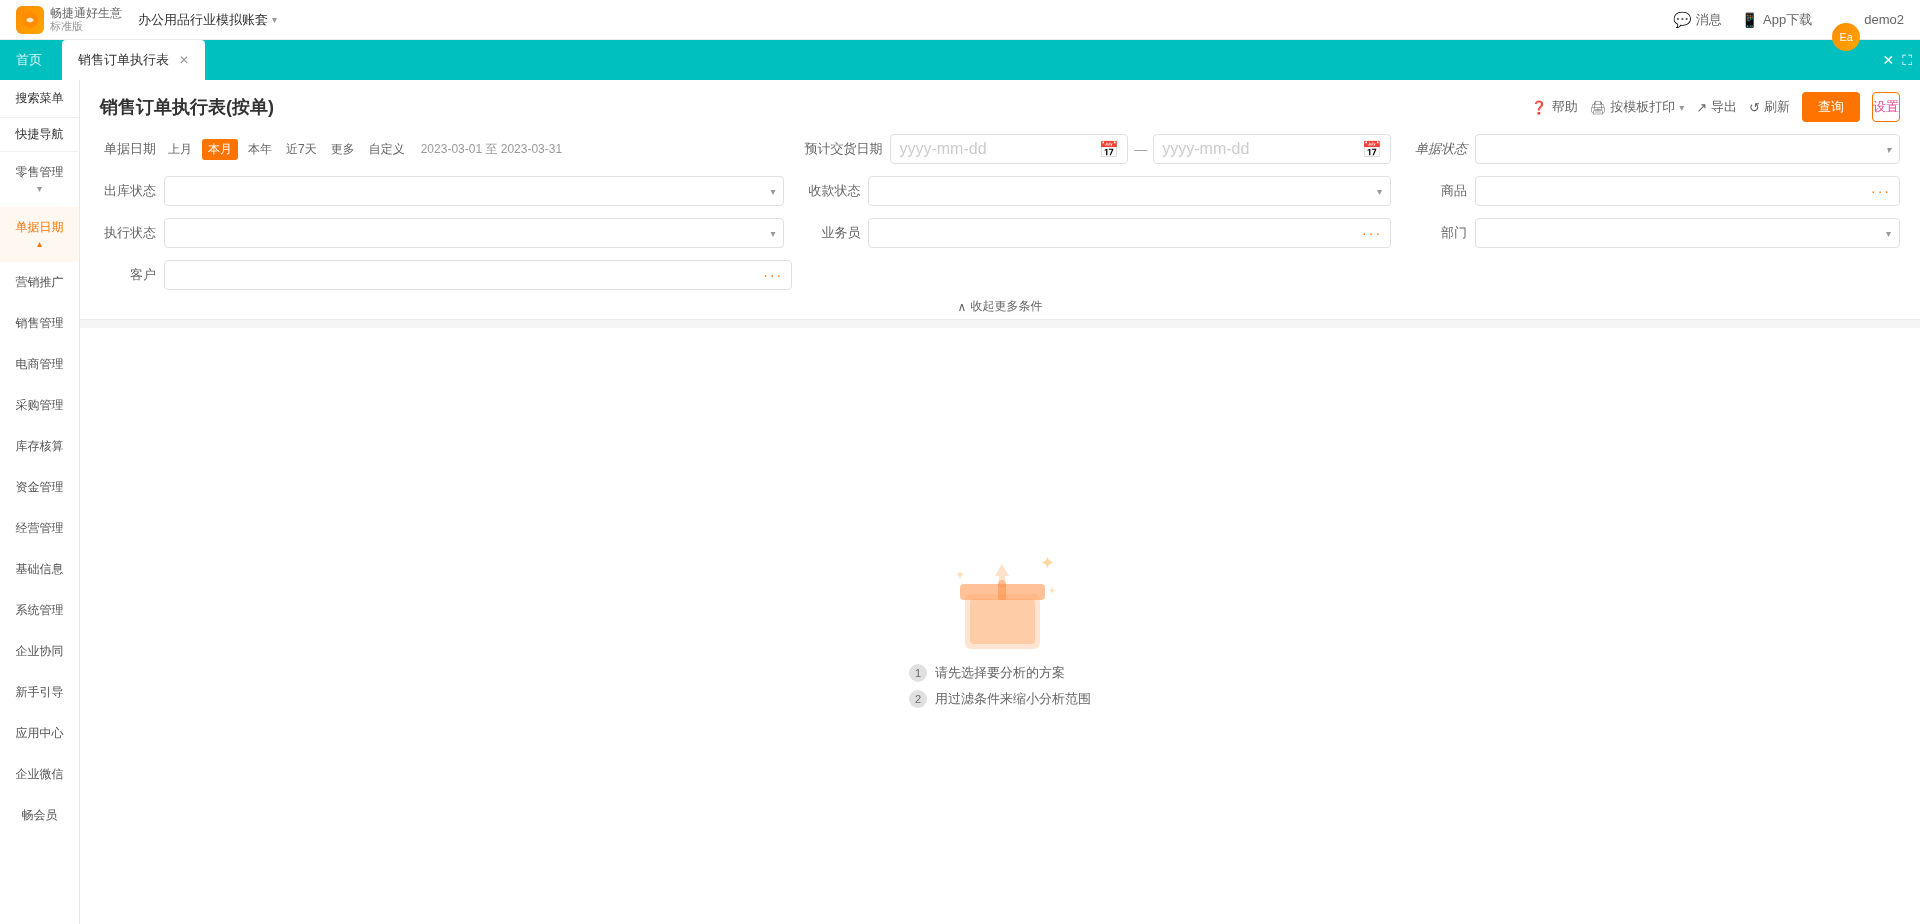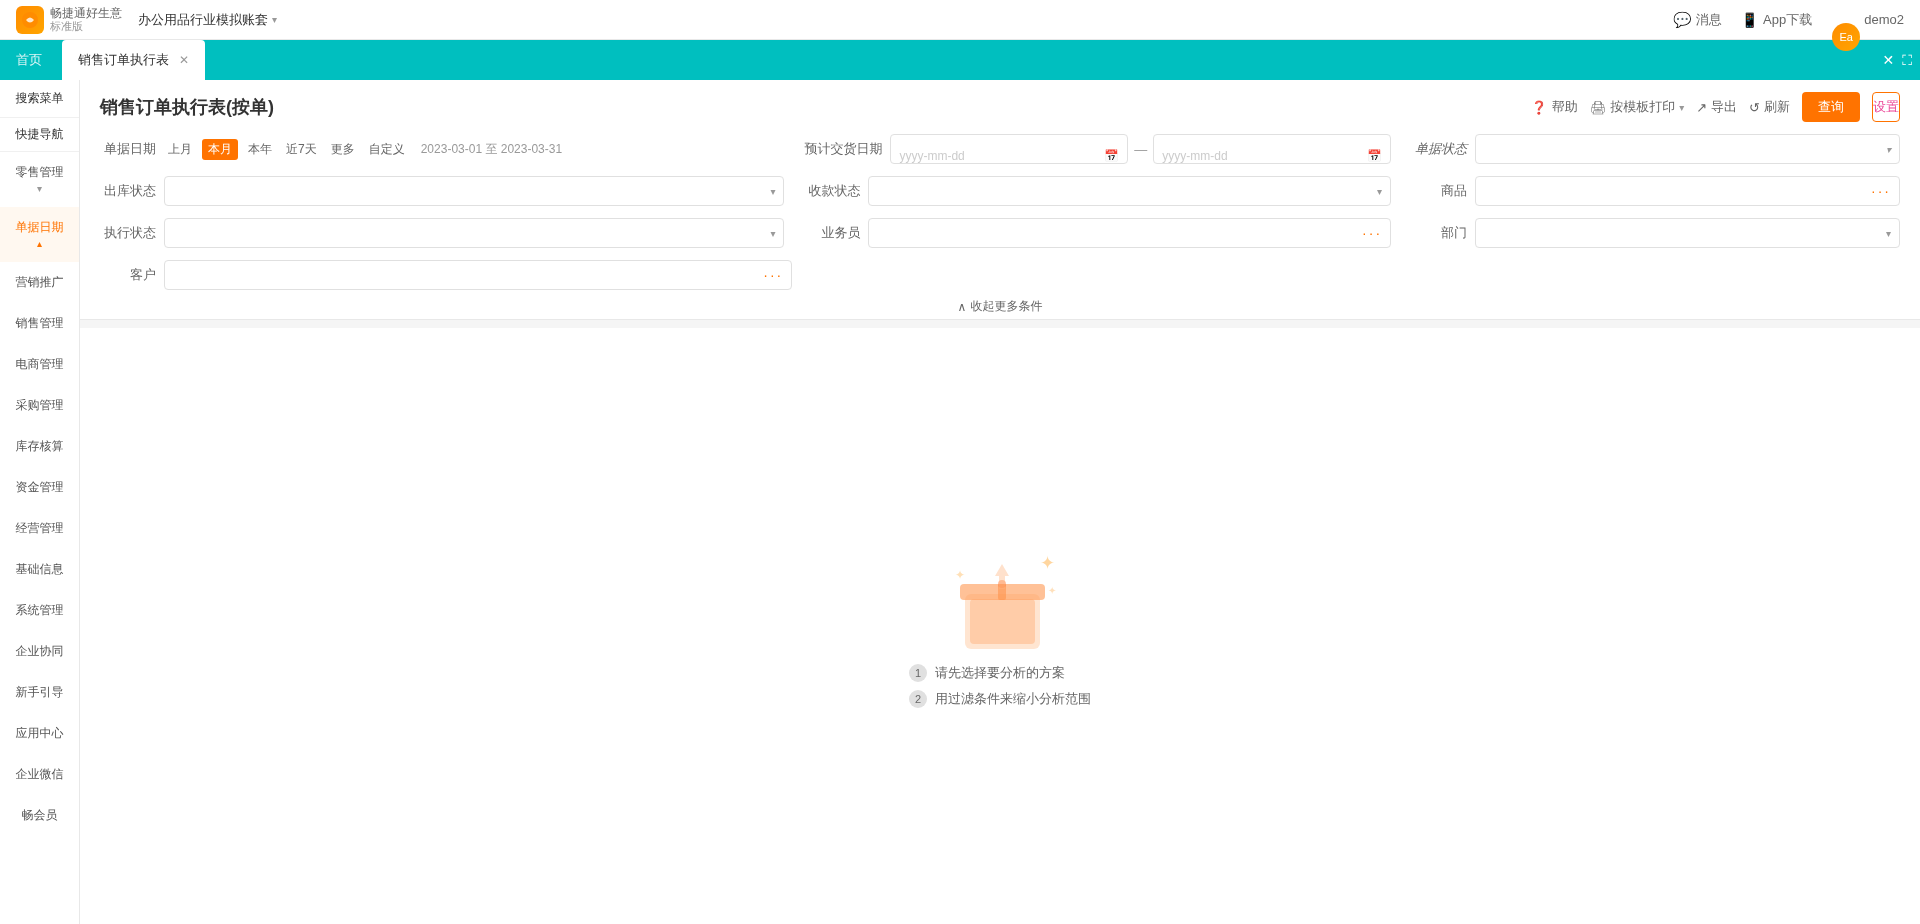--- a/index.html
+++ b/index.html
@@ -359,25 +359,25 @@
       align-items: center;
       gap: 6px;
       flex: 1;
     }
     .date-input {
       flex: 1;
       height: 30px;
       border: 1px solid #e0e0e0;
       border-radius: 4px;
       padding: 0 8px;
-      font-size: 12px;
+      font-size: 16px;
       color: #bbb;
       outline: none;
       display: flex;
-      align-items: flex-end;
+      align-items: center;
       justify-content: space-between;
     }
     .date-sep { color: #999; }
     .date-tabs {
       display: flex;
       align-items: center;
       gap: 6px;
       flex-wrap: nowrap;
     }
     .date-tab {

